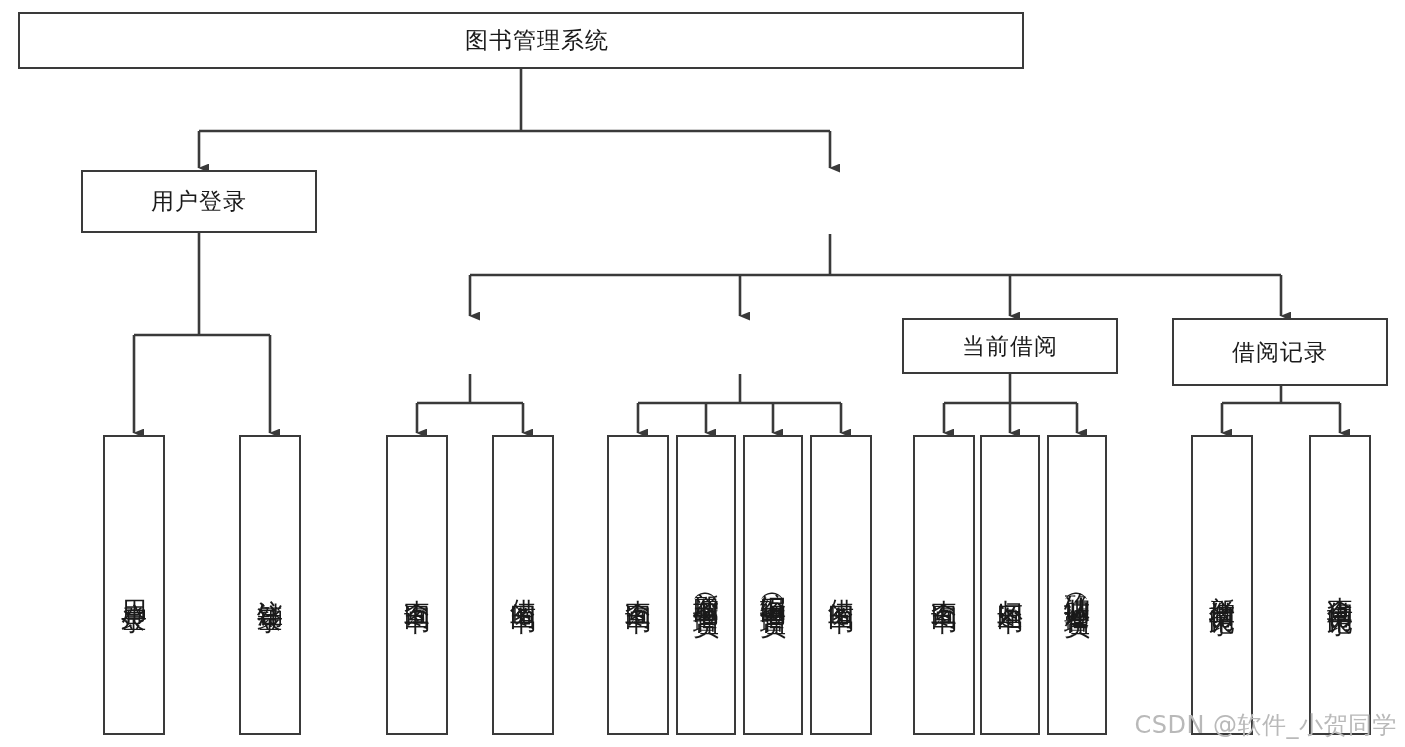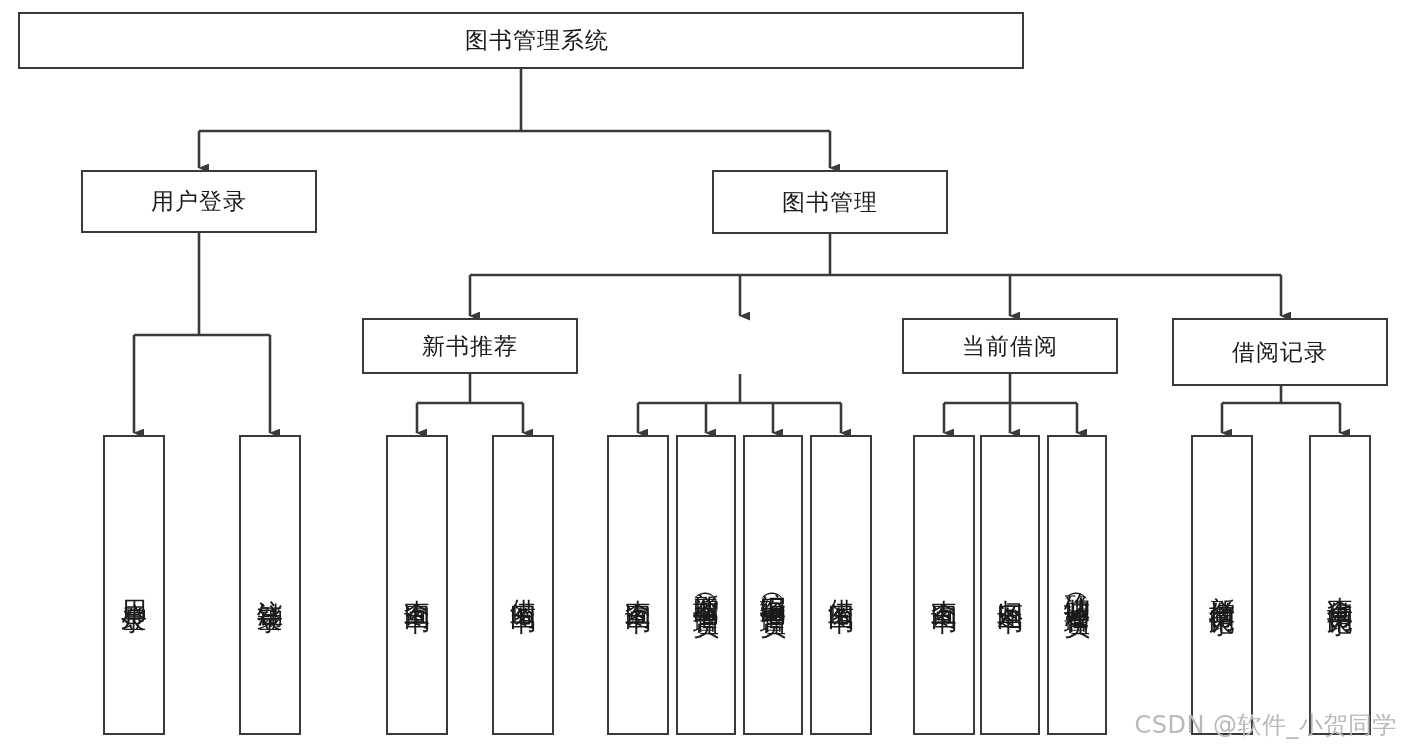--- a/index.html
+++ b/index.html
@@ -121,27 +121,21 @@
     </g>
   </svg>
 
   <div class="node horiz" style="left:18px; top:12px; width:1006px; height:57px;padding-left:32px;">
     <span>图书管理系统</span>
   </div>
 
   <div class="node horiz" style="left:81px; top:170px; width:236px; height:63px;">
     <span>用户登录</span>
   </div>
-  <div class="node horiz" style="left:712px; top:170px; width:236px; height:64px;">
-    <span>图书管理</span>
-  </div>
 
-  <div class="node horiz" style="left:362px; top:318px; width:216px; height:56px;">
-    <span>新书推荐</span>
-  </div>
   <div class="node horiz" style="left:902px; top:318px; width:216px; height:56px;">
     <span>当前借阅</span>
   </div>
   <div class="node horiz" style="left:1172px; top:318px; width:216px; height:68px;">
     <span>借阅记录</span>
   </div>
 
   <div class="node vert" style="left:103px; top:435px; width:62px; height:300px;">
     <span class="vlabel">用户登录</span>
   </div>

